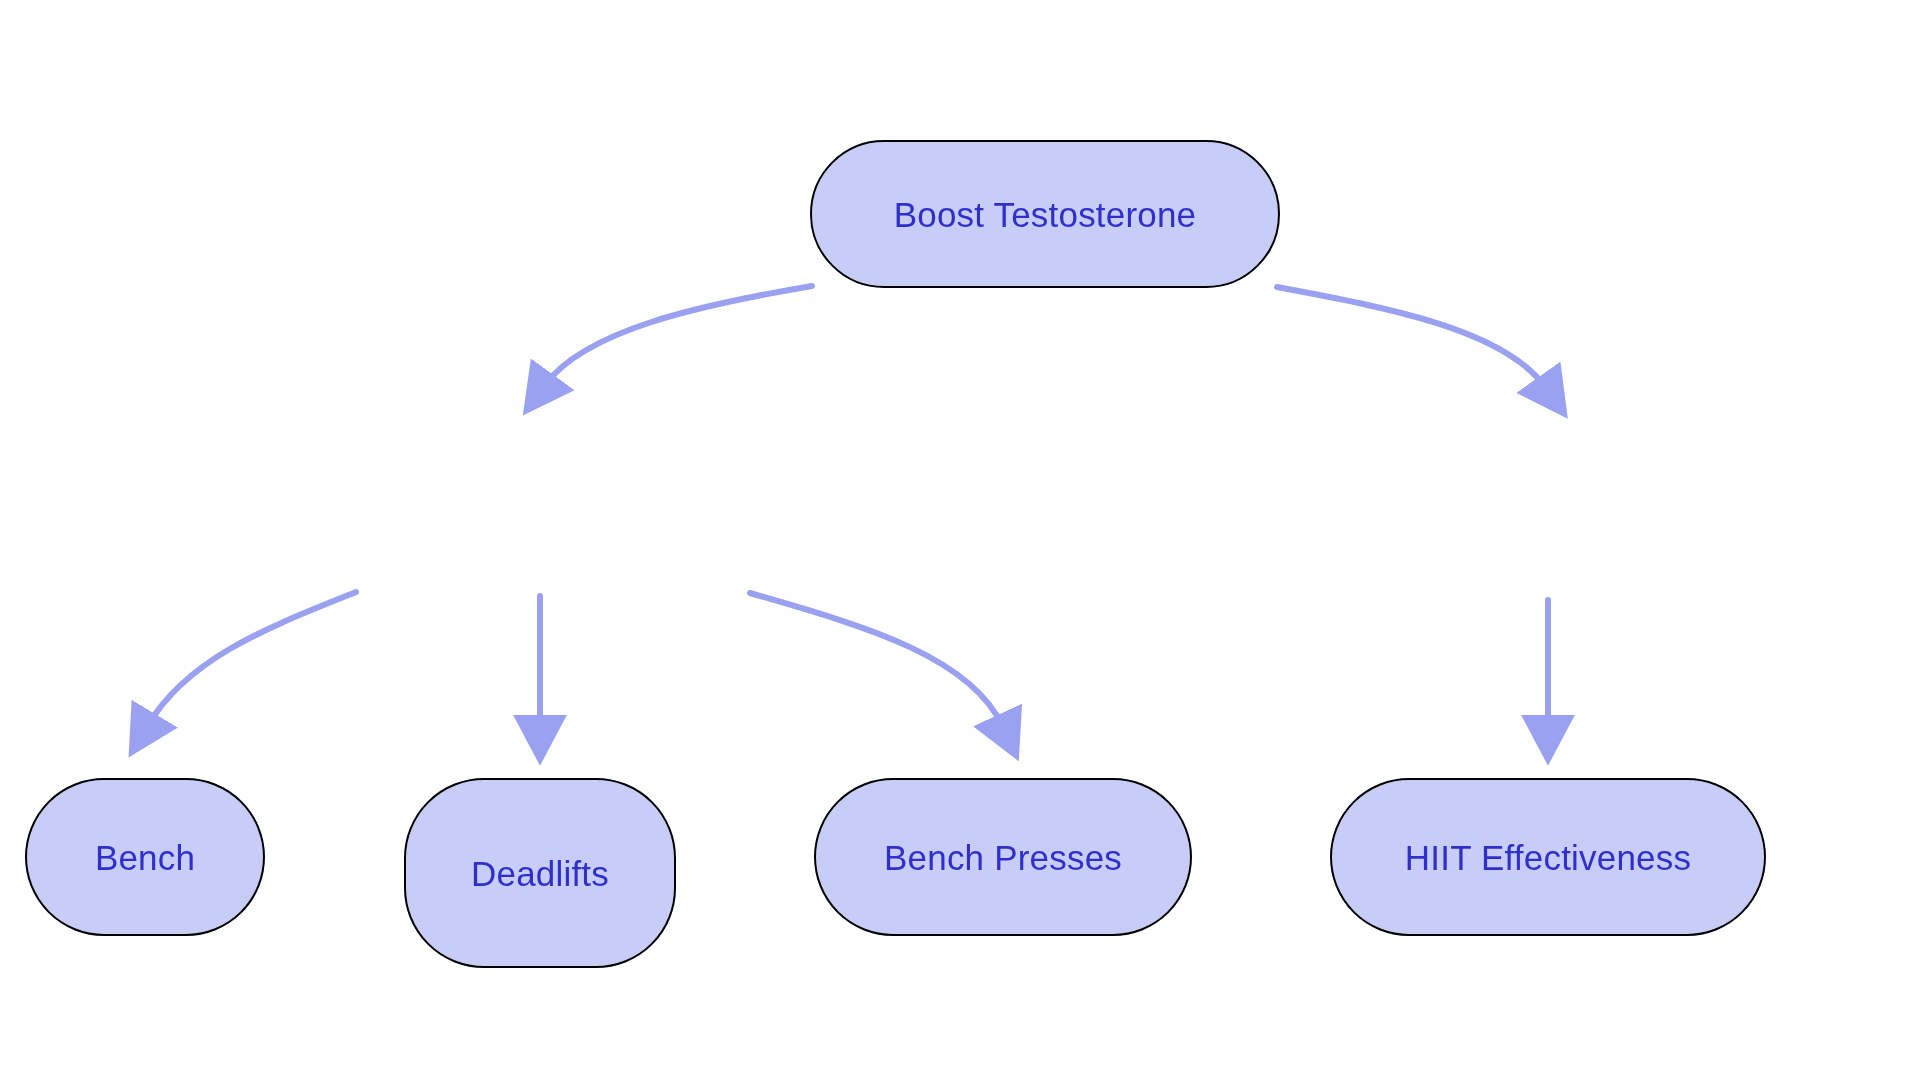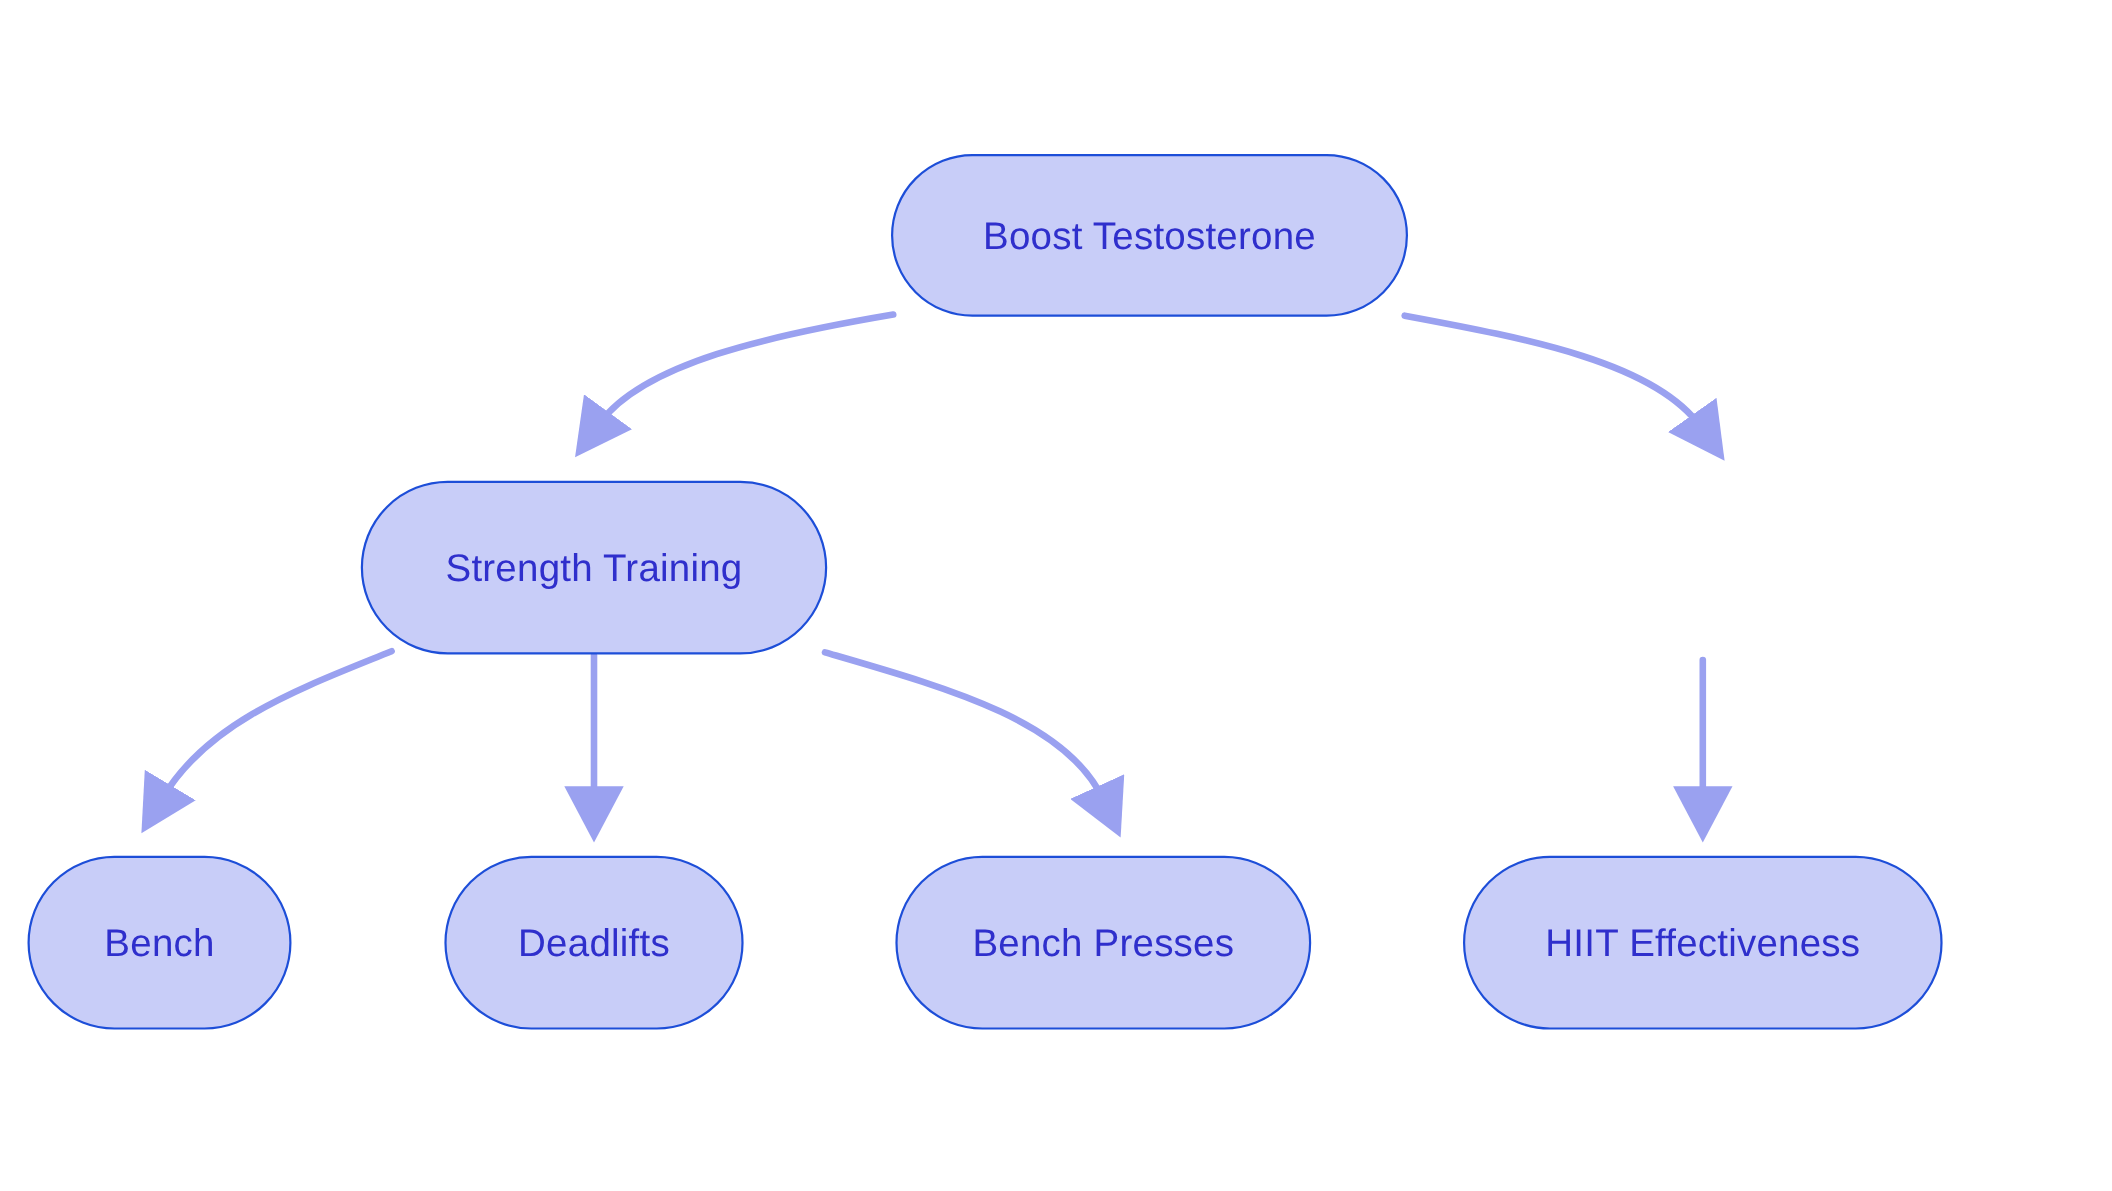--- a/index.html
+++ b/index.html
@@ -23,21 +23,21 @@
     position: absolute;
     left: 0;
     top: 0;
     width: 1920px;
     height: 1083px;
   }
   .node {
     position: absolute;
     box-sizing: border-box;
     background: #c8cdf8;
-    border: 2px solid #1d4ed8;
+    border: 2px solid #000000;
     border-radius: 80px;
     display: flex;
     align-items: center;
     justify-content: center;
     z-index: 2;
   }
   .node-label {
     color: #2f2fcc;
     font-family: "Liberation Sans", sans-serif;
     font-size: 35px;
@@ -57,21 +57,21 @@
     background: transparent;
     z-index: 3;
     letter-spacing: 0.2px;
   }
 
   
   #node-boost        { left: 810px;  top: 140px; width: 470px; height: 148px; }
   #node-strength     { left: 328px;  top: 437px; width: 424px; height: 158px; }
   #node-hiit         { left: 1458px; top: 440px; width: 184px; height: 158px; }
   #node-squats       { left: 25px;   top: 778px; width: 240px; height: 158px; }
-  #node-deadlifts    { left: 404px;  top: 778px; width: 272px; height: 158px; }
+  #node-deadlifts    { left: 404px;  top: 778px; width: 272px; height: 190px; }
   #node-bench        { left: 814px;  top: 778px; width: 378px; height: 158px; }
   #node-hiiteff      { left: 1330px; top: 778px; width: 436px; height: 158px; }
 
   #label-hiit-edge   { left: 1196px; top: 668px; }
 </style>
 </head>
 <body>
 
 <div id="canvas">
 
@@ -92,23 +92,20 @@
 
     <path d="M 750,593 C 860,625 970,655 1003,727" fill="none" stroke="#9aa1f0" stroke-width="6" stroke-linecap="round" marker-end="url(#arrow)"></path>
 
     <path d="M 1548,600 L 1548,728" fill="none" stroke="#9aa1f0" stroke-width="6" stroke-linecap="round" marker-end="url(#arrow)"></path>
   </svg>
 
   <div class="node" id="node-boost">
     <span class="node-label">Boost Testosterone</span>
   </div>
 
-  <div class="node" id="node-strength">
-    <span class="node-label">Strength Training</span>
-  </div>
 
 
   <div class="node" id="node-squats">
     <span class="node-label">Bench</span>
   </div>
 
   <div class="node" id="node-deadlifts">
     <span class="node-label">Deadlifts</span>
   </div>
 

